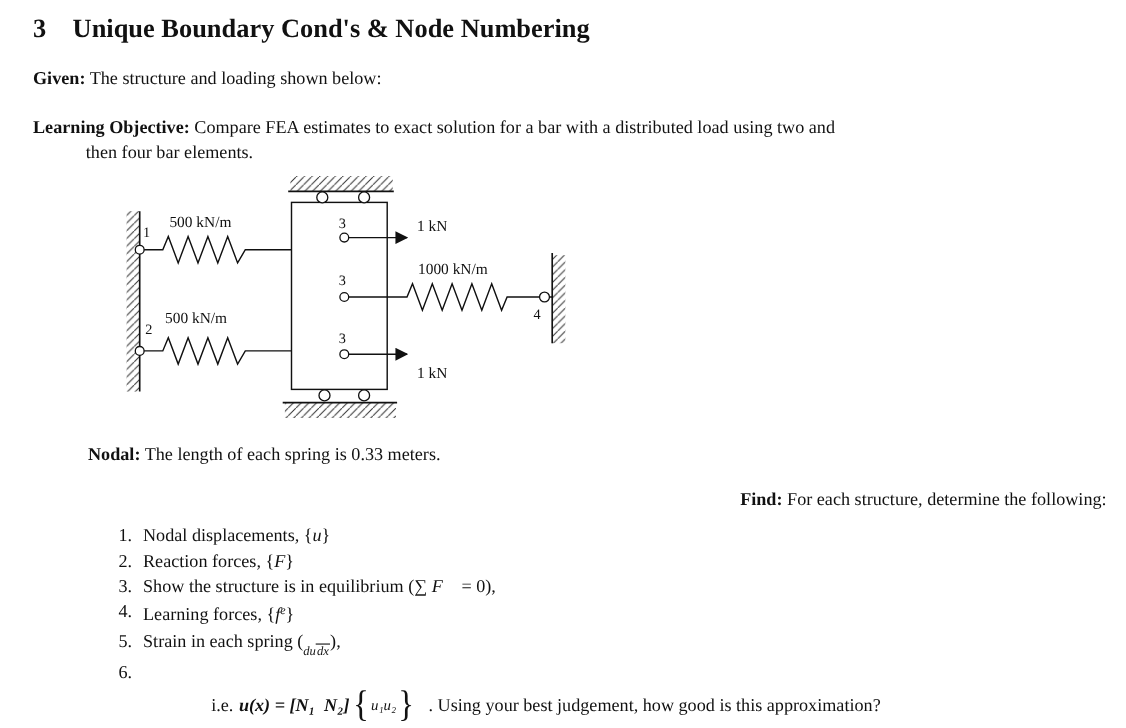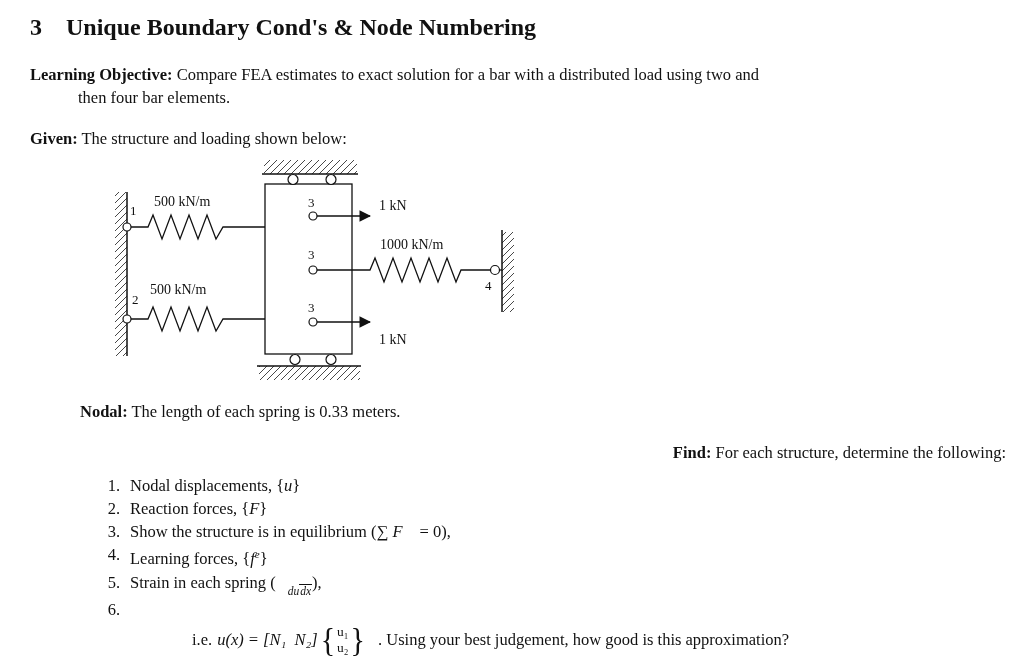--- a/index.html
+++ b/index.html
@@ -17,28 +17,28 @@
   .figure { margin:4px 0 0 78px; }
   .note { margin:4px 0 0 50px; }
   .find { margin-top:18px;text-align:right; }
   .flist { margin:10px 0 0 62px; font-size:16.5px; }
   .fitem { display:flex; line-height:23px; }
   .fitem.tall { line-height:26px; }
   .fnum { width:28px; text-align:right; margin-right:10px; flex:none; }
   .mi { font-style:italic; }
   .sup { font-size:11px; vertical-align:6px; font-style:italic; }
   .frac { display:inline-block; text-align:right; font-size:11.5px; line-height:1.15;
-          vertical-align:-7px; font-style:italic;margin-left:12px; }
+          vertical-align:-7px; font-style:italic; }
   .frac .den { border-top:1px solid #111; padding:0 1px; }
   .l2 { display:flex; align-items:center; margin:2px 0 0 100px; font-size:16.5px; }
   .l2 .ie { margin-right:5px; }
-  .l2 .eq { margin-right:3px; white-space:pre; font-style:italic; }
+  .l2 .eq { margin-right:3px; white-space:pre; font-style:italic;font-weight:bold; }
   .vec { display:inline-flex; align-items:center; }
   .vbrace { font-size:30px; font-weight:400; transform:scaleY(1.12); display:inline-block; }
-  .vcol { display:inline-flex; flex-direction:column; font-size:13.5px; 
+  .vcol { display:inline-flex; flex-direction:row; font-size:13.5px; font-style:italic;
           line-height:1.2; padding:0 2px; text-align:center; }
   .l2 .post { margin-left:13px; }
   
   .ln { stroke:#111; stroke-width:1.5; }
   .spring { fill:none; stroke:#111; stroke-width:1.3; }
   .barline { fill:#ffffff; stroke:#111; stroke-width:1.3; }
   .node { fill:#ffffff; stroke:#111; stroke-width:1.2; }
   .roller { fill:#ffffff; stroke:#111; stroke-width:1.2; }
   .arrowln { stroke:#111; stroke-width:1.3; }
   .flabel { font-family:"Liberation Serif","DejaVu Serif",serif; font-size:14px; fill:#111; }
@@ -47,31 +47,31 @@
 </head>
 <body>
 
 <div class="doc">
 
   <div class="title">
     <span>3</span>
     <span>Unique Boundary Cond's &amp; Node Numbering</span>
   </div>
 
+  <div class="para given">
+    <b>Given:</b>
+    <span>The structure and loading shown below:</span>
+  </div>
+
   <div class="para">
     <div>
       <b>Learning Objective:</b>
       <span>Compare FEA estimates to exact solution for a bar with a distributed load using two and</span>
     </div>
     <div class="cont">then four bar elements.</div>
-  </div>
-
-  <div class="para given">
-    <b>Given:</b>
-    <span>The structure and loading shown below:</span>
   </div>
 
   <div class="figure">
     <svg width="430" height="238" viewBox="0 0 430 238">
       <defs>
         <pattern id="hatch" width="7" height="7" patternUnits="userSpaceOnUse">
           <path d="M0,7 L7,0" stroke="#333" stroke-width="0.9"></path>
         </pattern>
         <marker id="arrow" viewBox="0 0 10 10" refX="9" refY="5" markerWidth="9" markerHeight="9" orient="auto-start-reverse">
           <path d="M0,0 L10,5 L0,10 z" fill="#111"></path>

